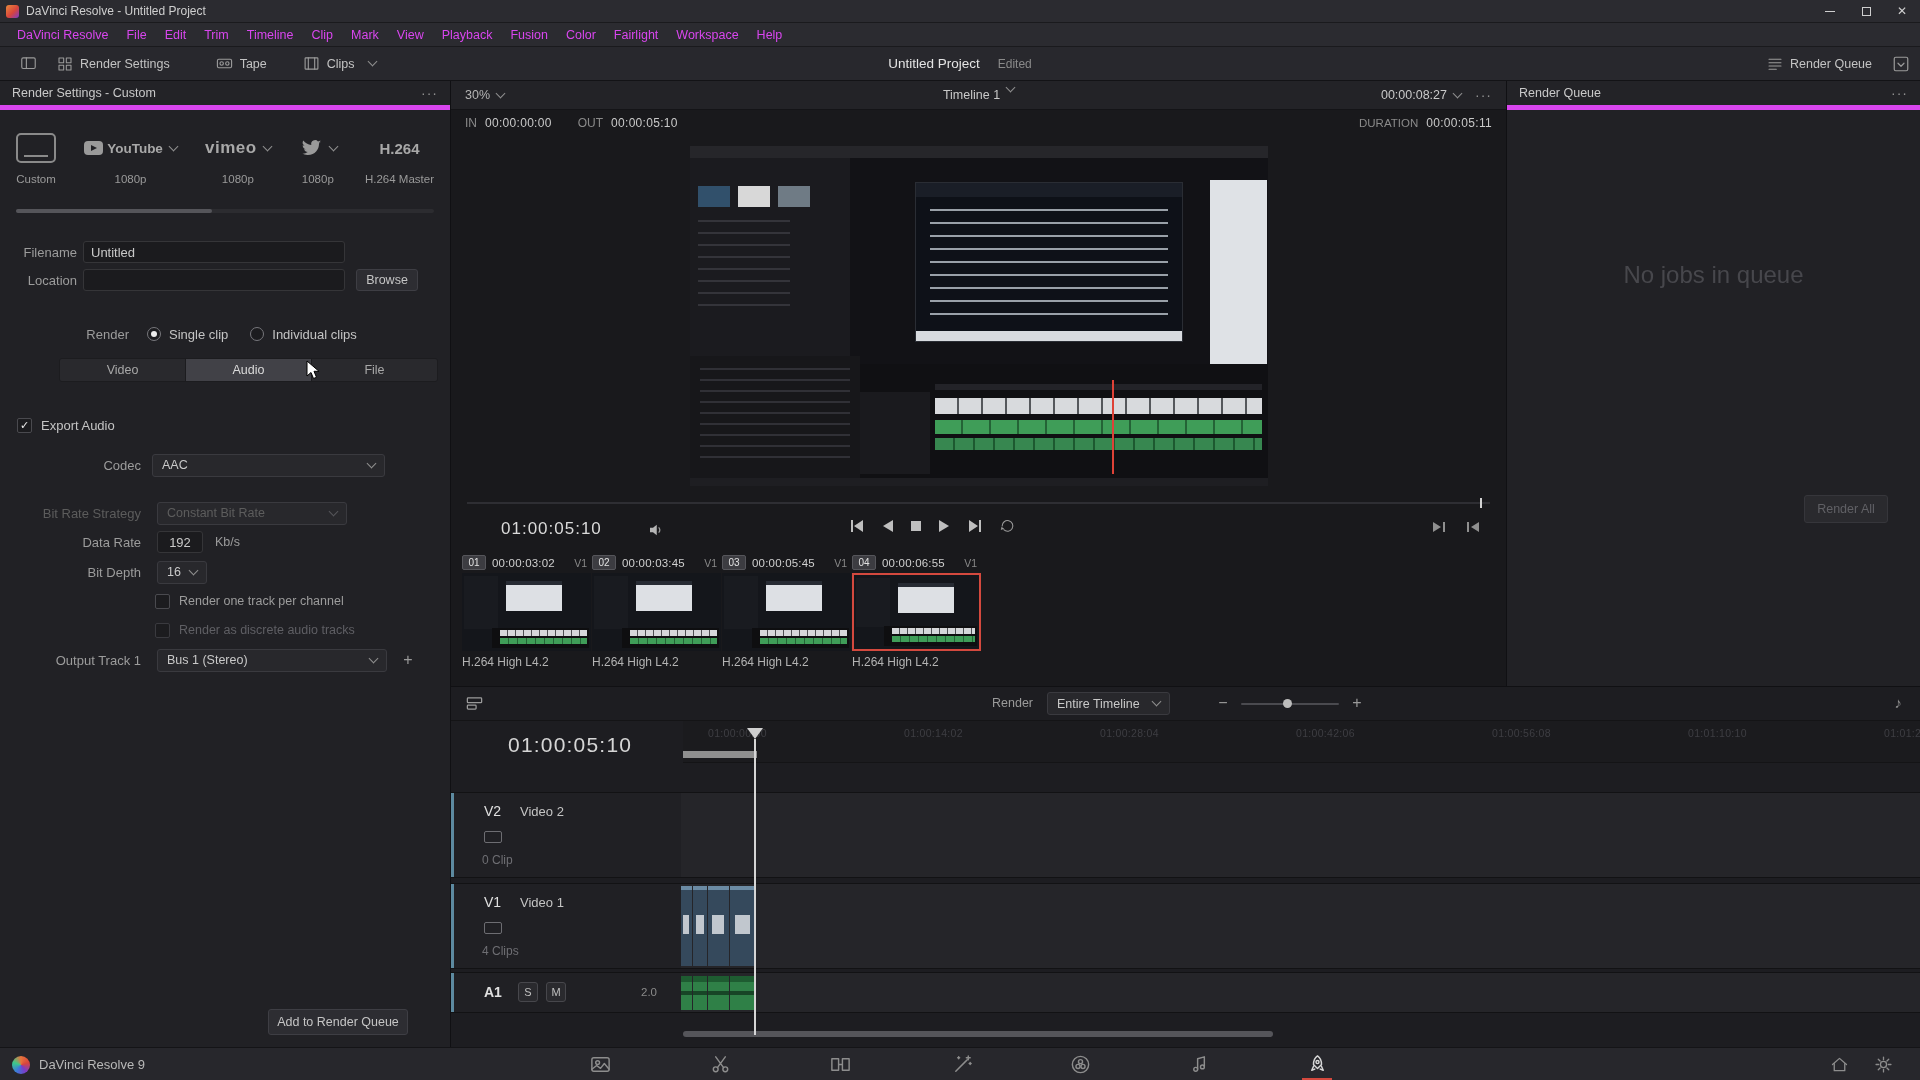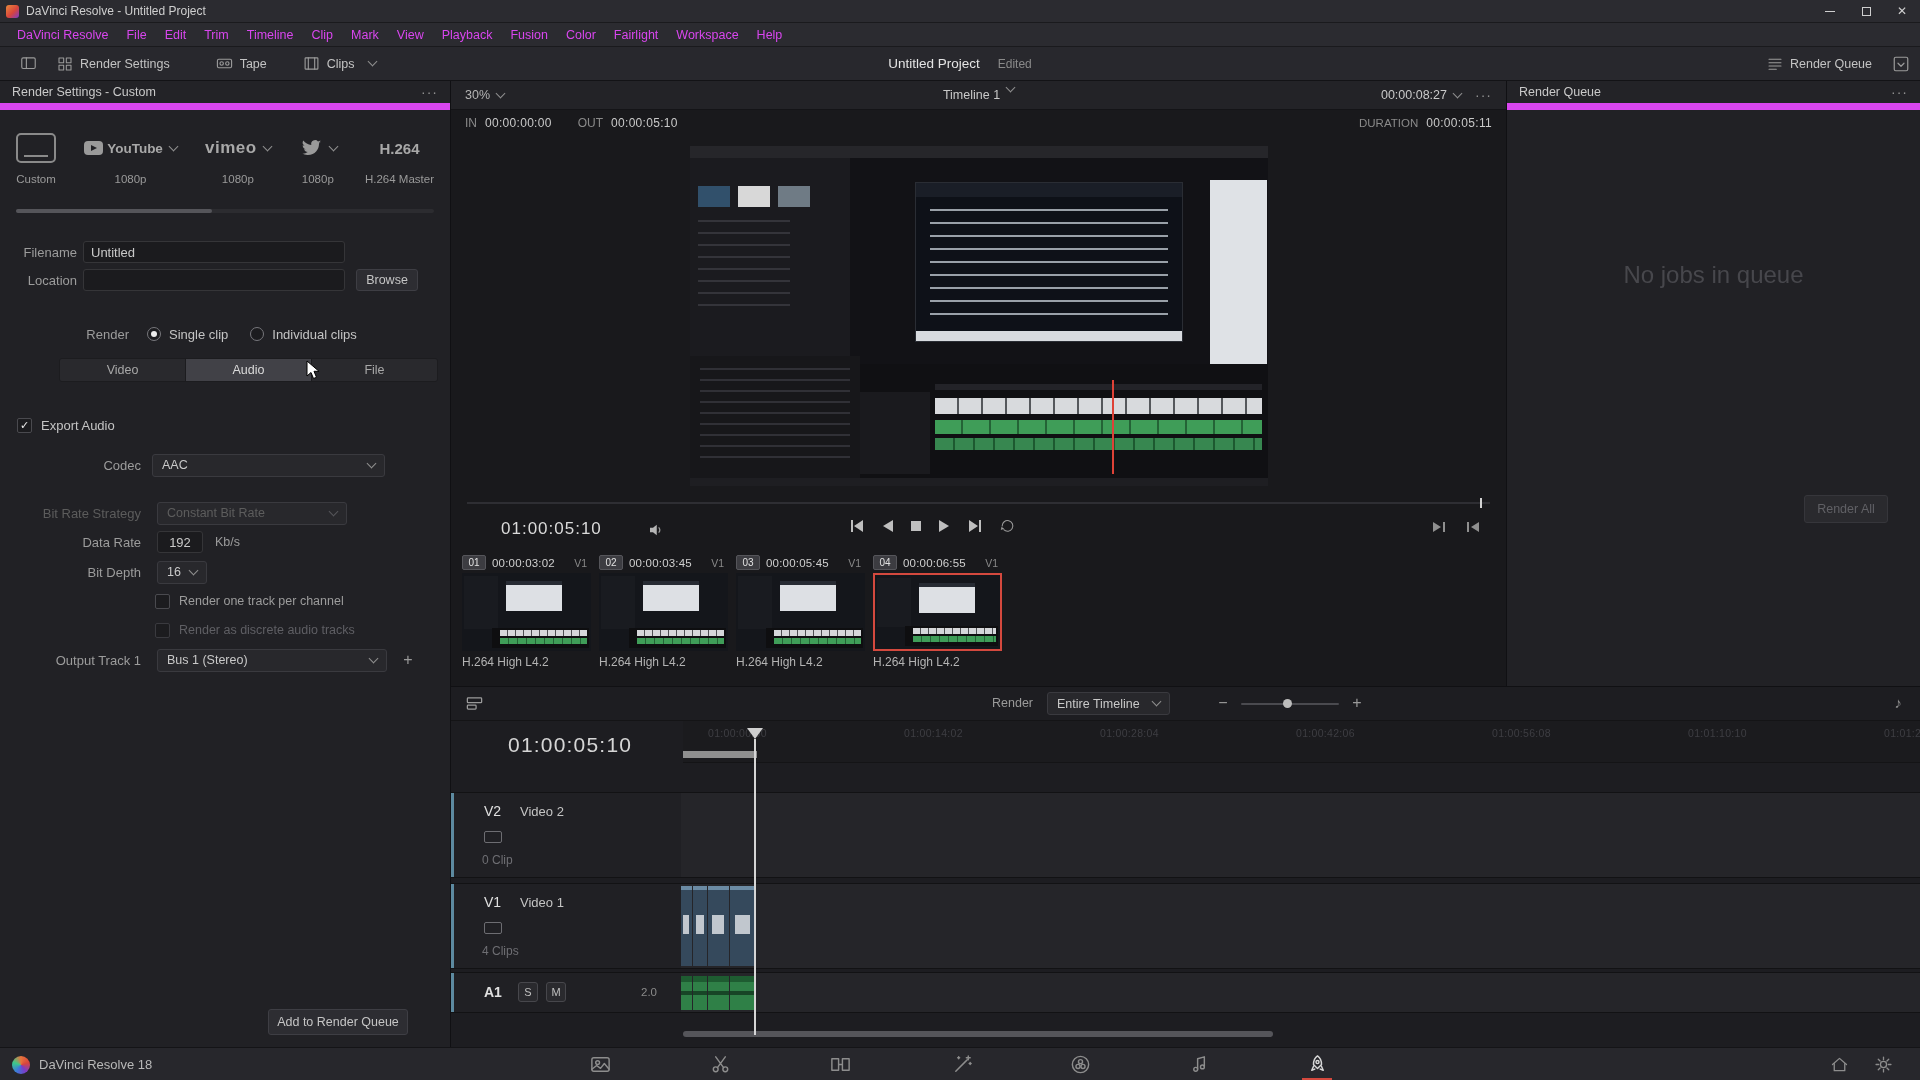--- a/index.html
+++ b/index.html
@@ -28,21 +28,21 @@
 
   
   .main{position:absolute;top:81px;left:0;right:0;bottom:33px}
   .left-panel{position:absolute;left:0;top:0;bottom:0;width:451px;background:#212125;border-right:1px solid #101013}
   .center-region{position:absolute;left:451px;top:0;right:0;bottom:0}
   .upper{position:absolute;top:0;left:0;right:0;height:605px;display:flex}
   .viewer{flex:1;display:flex;flex-direction:column;background:#19191c;min-width:0}
   .queue{width:414px;background:#212125;border-left:1px solid #101013;position:relative}
   .tl{position:absolute;top:605px;left:0;right:0;bottom:0;background:#1d1d21;border-top:1px solid #101013}
 
-  .panel-header{height:29px;background:#232327;border-bottom:7px solid #d946ef;display:flex;align-items:center;padding:0 12px;font-size:12.5px;color:#c9c9c9}
+  .panel-header{height:29px;background:#232327;border-bottom:5px solid #d946ef;display:flex;align-items:center;padding:0 12px;font-size:12.5px;color:#c9c9c9}
   .dots{margin-left:auto;color:#8f8f8f;font-size:14px;letter-spacing:1px}
 
   
   .presets{position:absolute;left:0;top:35px;width:100%;height:86px;display:flex;align-items:center;justify-content:space-between;padding:0 16px}
   .preset{display:flex;flex-direction:column;align-items:center;gap:10px}
   .preset .cap{font-size:11.5px;color:#9a9a9a;white-space:nowrap}
   .custom-icn{width:40px;height:30px;border:2px solid #8a8a8a;border-radius:5px;position:relative}
   .custom-icn::after{content:"";position:absolute;left:6px;right:6px;bottom:4px;height:2px;background:#8a8a8a}
   .brandrow{display:flex;align-items:center;height:30px}
   .yt-badge{width:19px;height:14px;background:#9a9a9a;border-radius:4px;position:relative;margin-right:4px}
@@ -109,21 +109,21 @@
   .scrub{height:14px;position:relative;margin:0 16px}
   .scrub .line{position:absolute;left:0;right:0;top:6px;height:2px;background:#2e2e33}
   .scrub .tick{position:absolute;right:8px;top:2px;width:2px;height:10px;background:#d2d2d2}
   .transport{height:40px;position:relative}
   .tp-tc{position:absolute;left:50px;top:9px;font-size:17px;color:#dadada;letter-spacing:1px}
   .tp-speaker{position:absolute;left:196px;top:11px}
   .tp-cluster{position:absolute;left:398px;top:8px;display:flex;align-items:center;gap:16px}
   .tp-right{position:absolute;right:26px;top:11px;display:flex;gap:20px}
   .tbt{display:flex;align-items:center;justify-content:center}
 
-  .clipstrip{height:136px;padding:4px 0 0 11px;display:flex;gap:8px}
+  .clipstrip{height:136px;padding:4px 0 0 11px;display:flex;gap:1px}
   .ccard{width:129px;display:flex;flex-direction:column}
   .chead{height:17px;display:flex;align-items:center;gap:6px}
   .cnum{width:24px;height:15px;background:#3c3c41;border:1px solid #55555a;border-radius:2px;color:#e2e2e2;font-size:10px;display:flex;align-items:center;justify-content:center}
   .ctc{font-size:11.5px;color:#cfcfcf;letter-spacing:.2px}
   .ctrk{margin-left:auto;margin-right:4px;font-size:10.5px;color:#8a8a8a}
   .cthumb{height:78px;background:#14161b;position:relative;overflow:hidden;margin-top:2px}
   .cthumb.selected{border:2px solid #d4493e}
   .mt-left{position:absolute;left:2px;top:3px;width:34px;bottom:22px;background:#191b20}
   .mt-win{position:absolute;left:44px;top:8px;width:56px;height:30px;background:#dde0e4;border-top:4px solid #272b33}
   .mt-tl{position:absolute;left:30px;right:2px;bottom:3px;height:20px;background:#0e0e10}
@@ -689,21 +689,21 @@
 
           <div class="hscroll"></div>
         </div>
       </div>
     </div>
   </div>
 
   <div class="statusbar">
     <div class="sb-left">
       <div class="logo"></div>
-      <span class="txt">DaVinci Resolve 18</span>
+      <span class="txt">DaVinci Resolve 9</span>
     </div>
 
     <div class="pg" style="left:580px">
       <svg class="pgic" width="23" height="23" viewBox="0 0 24 24">
           <rect x="3" y="5" width="18" height="14" rx="2"></rect>
           <circle cx="9" cy="10" r="2"></circle>
           <path d="M3 17l5-4 4 3 4-5 5 6"></path>
         </svg>
     </div>
     <div class="pg" style="left:700px">

